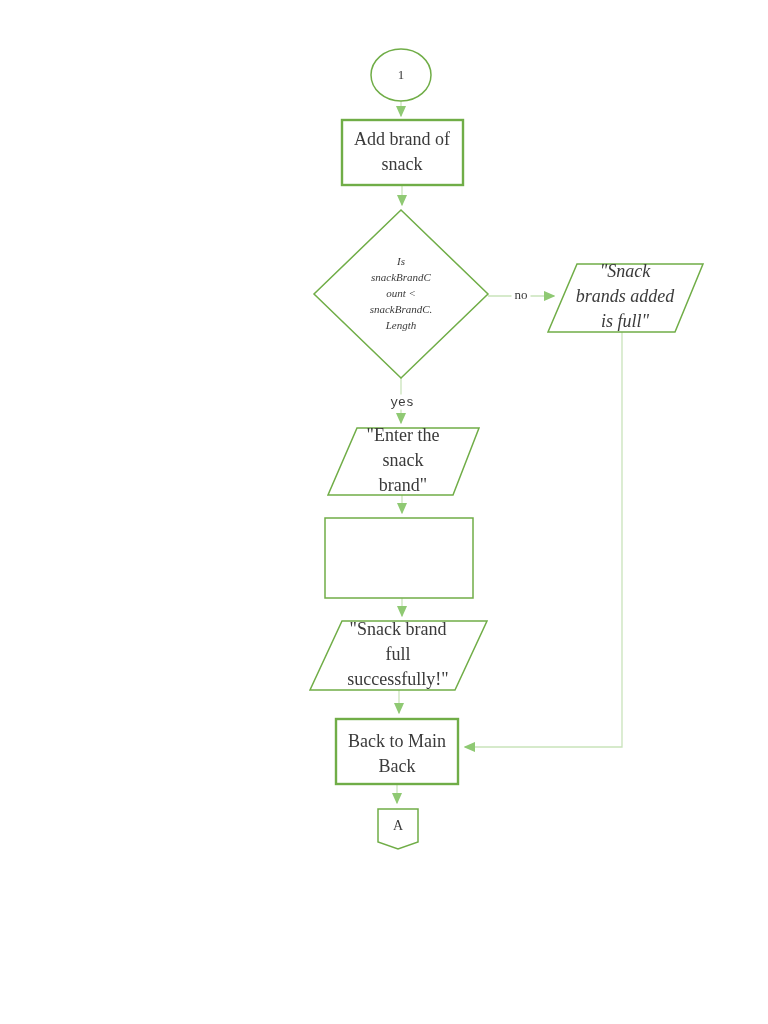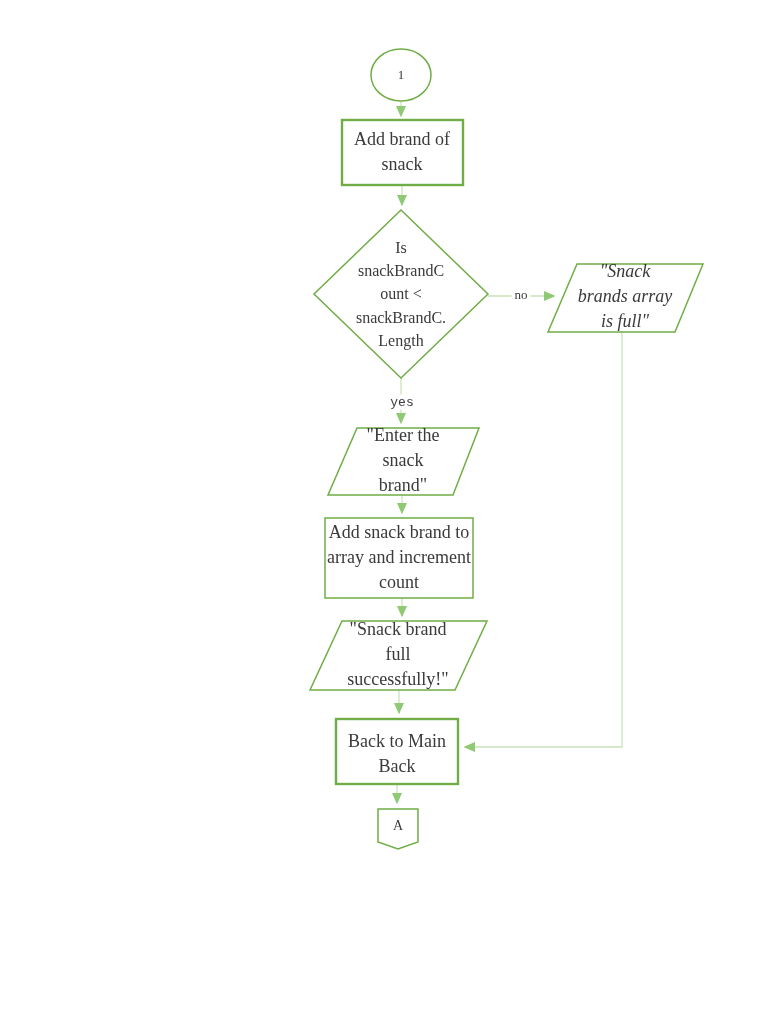--- a/index.html
+++ b/index.html
@@ -14,21 +14,21 @@
   }
   .layer { position: absolute; left: 0; top: 0; }
   .lbl {
     position: absolute;
     transform: translate(-50%, -50%);
     text-align: center;
     font-size: 18px;
     line-height: 1.4;
     white-space: nowrap;
   }
-  .lbl-small { font-size: 16px; line-height: 1.45; }
+  .lbl-small { font-size: 11px; line-height: 1.45; font-style: italic; }
   .lbl-italic { font-style: italic; }
   .edge-lbl {
     position: absolute;
     transform: translate(-50%, -50%);
     font-size: 13px;
     background: #ffffff;
     padding: 0 3px;
     white-space: nowrap;
   }
 </style>
@@ -81,37 +81,32 @@
     <div>snackBrandC</div>
     <div>ount &lt;</div>
     <div>snackBrandC.</div>
     <div>Length</div>
   </div>
 
   <div class="edge-lbl" style="left:521px; top:295px;">no</div>
 
   <div class="lbl lbl-italic" style="left:625px; top:297px;">
     <div>"Snack</div>
-    <div>brands array</div>
+    <div>brands added</div>
     <div>is full"</div>
   </div>
 
   <div class="edge-lbl" style="left:402px; top:402px;font-family:Liberation Mono, monospace;">yes</div>
 
   <div class="lbl" style="left:403px; top:461px;">
     <div>"Enter the</div>
     <div>snack</div>
     <div>brand"</div>
   </div>
 
-  <div class="lbl" style="left:399px; top:558px;">
-    <div>Add snack brand to</div>
-    <div>array and increment</div>
-    <div>count</div>
-  </div>
 
   <div class="lbl" style="left:398px; top:655px;">
     <div>"Snack brand</div>
     <div>full</div>
     <div>successfully!"</div>
   </div>
 
   <div class="lbl" style="left:397px; top:754px;">
     <div>Back to Main</div>
     <div>Back</div>

